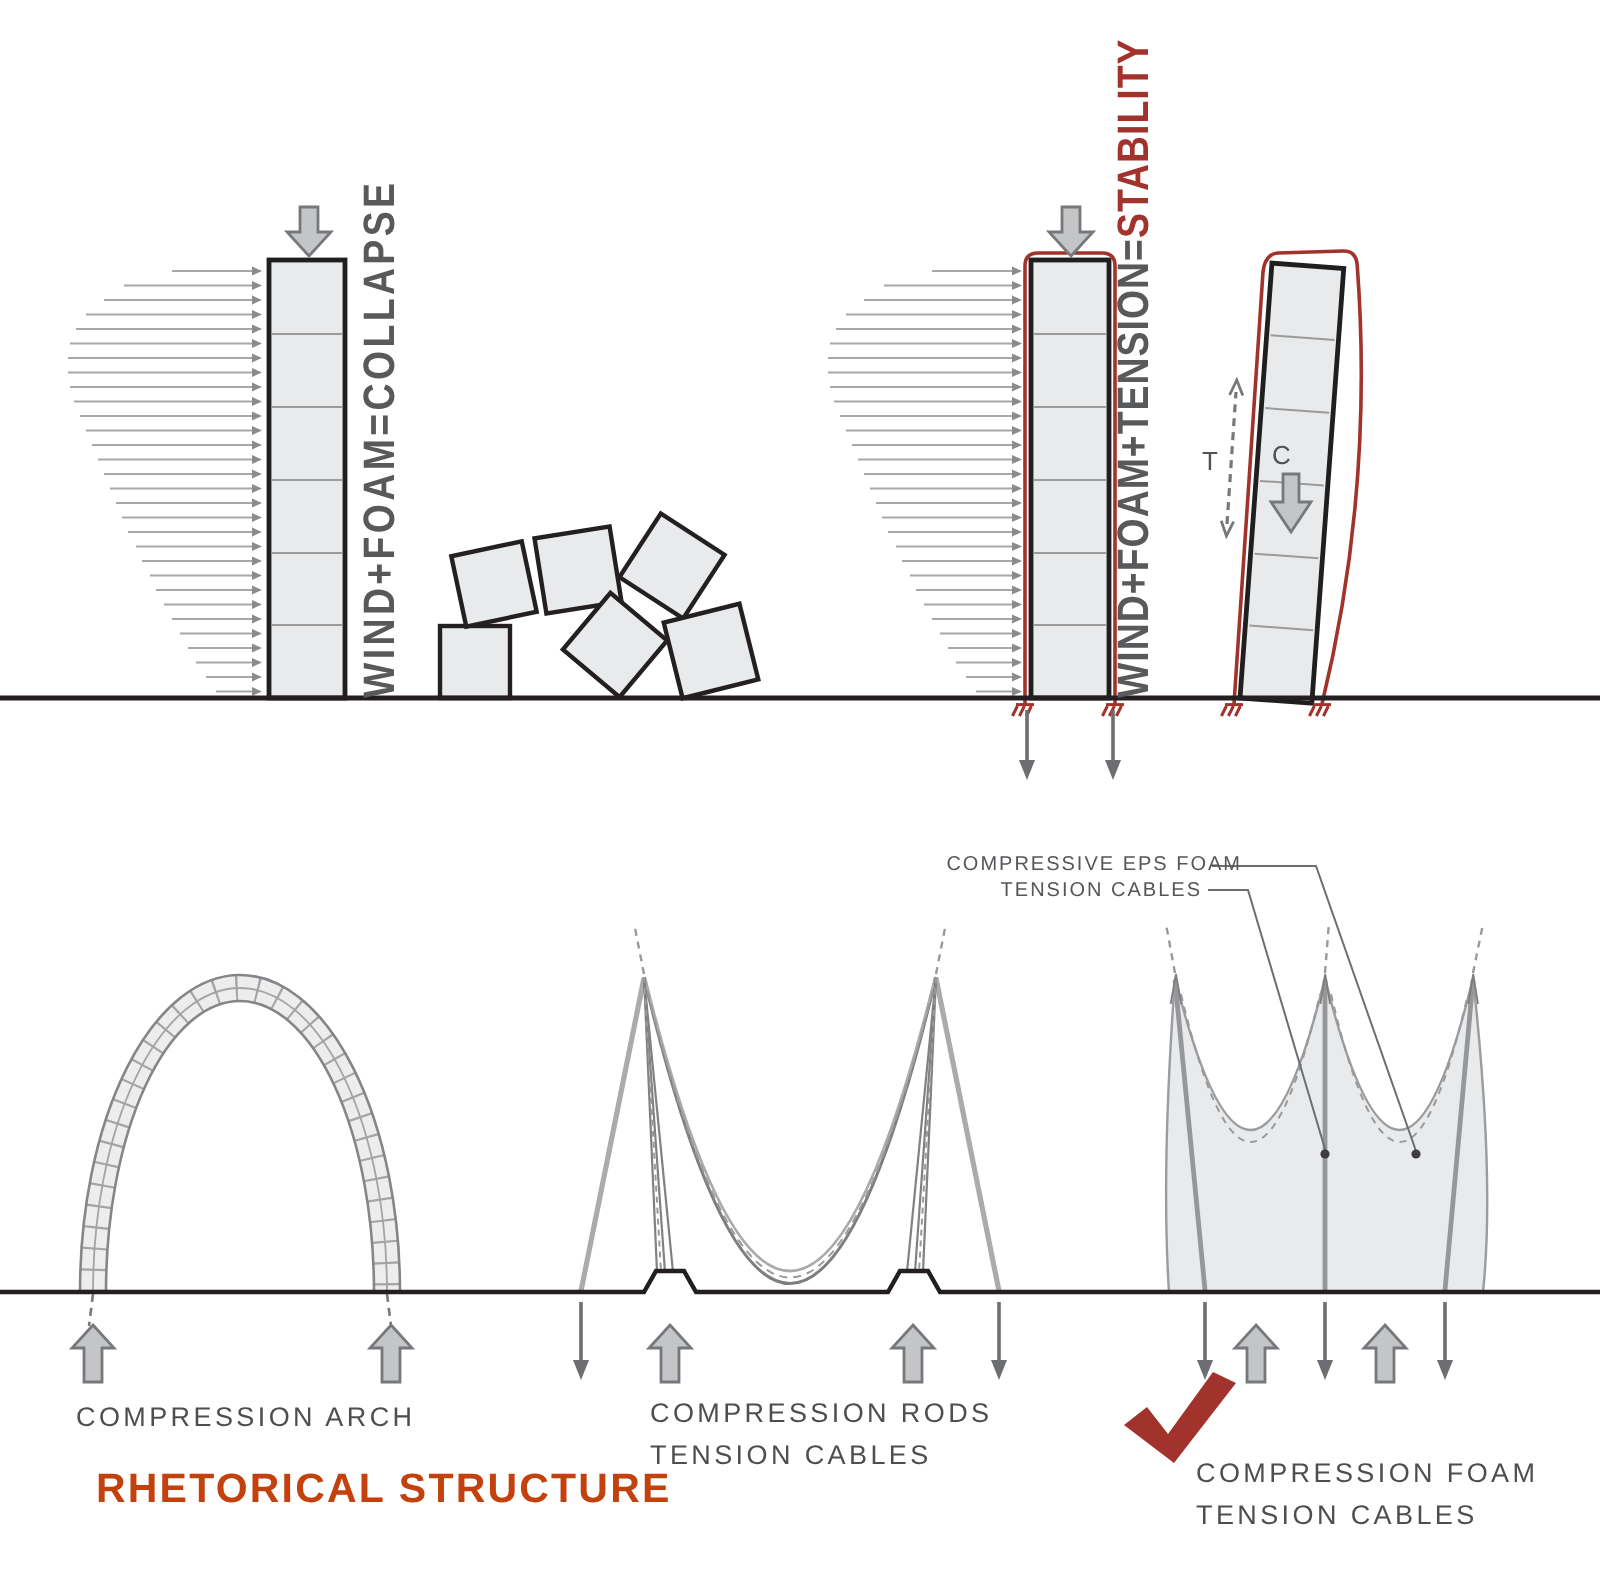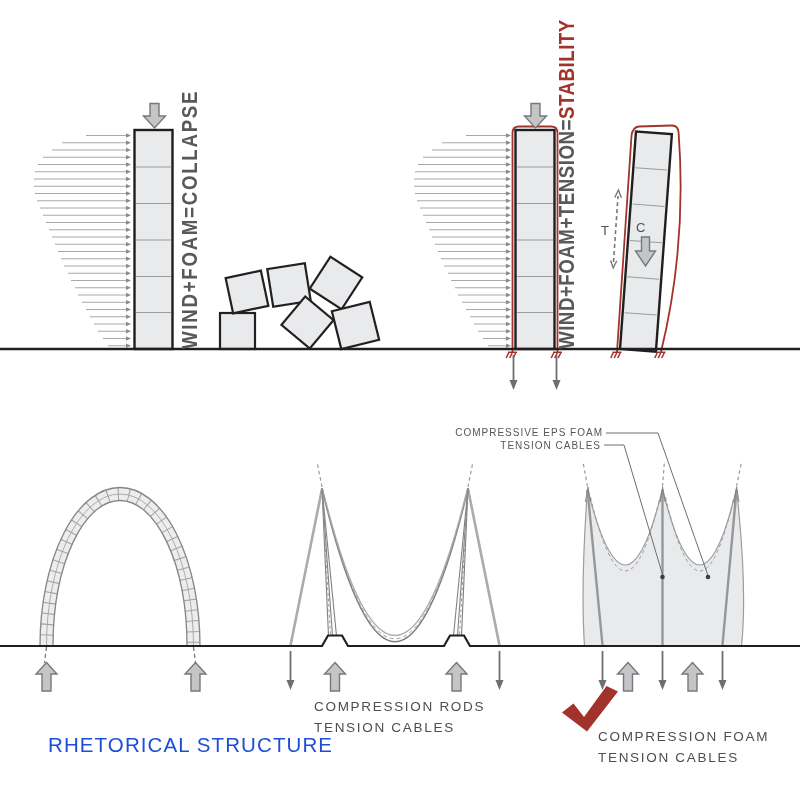--- a/index.html
+++ b/index.html
@@ -30,21 +30,21 @@
     position:absolute; font-size:10px; letter-spacing:1px;
     color:#55565a; white-space:nowrap; text-align:right;
   }
 
   .tc-label {
     position:absolute; font-size:13px; color:#515254; white-space:nowrap;
   }
 
   .title {
     position:absolute; left:48px; top:733px;
-    font-size:20.5px; font-weight:normal; letter-spacing:1.1px; color:#1d4ed8;
+    font-size:20.5px; font-weight:bold; letter-spacing:1.1px; color:#c2410c;
     white-space:nowrap;
   }
 </style>
 </head>
 <body>
 
 <div class="stage">
 
 <svg class="scene" width="800" height="791" viewBox="0 0 800 791">
 
@@ -348,25 +348,26 @@
   <span>WIND+FOAM=COLLAPSE</span>
 </div>
 
 <div class="eq eq-right">
   <span>WIND+FOAM+TENSION=</span><span class="red">STABILITY</span>
 </div>
 
 <div class="tc-label" style="left:601px; top:223px;">T</div>
 <div class="tc-label" style="left:636px; top:220px;">C</div>
 
-<div class="callout" style="right:197px; top:427px;margin-left:24px;">COMPRESSIVE EPS FOAM</div>
+<div class="callout" style="right:179px; top:427px;margin-left:24px;">COMPRESSIVE EPS FOAM</div>
 <div class="callout" style="right:199px; top:440px;">TENSION CABLES</div>
 
-
-<div class="lbl lbl2" style="left:314px; top:696px;">
+<div class="lbl" style="left:38px; top:701px;">COMPRESSION ARCH</div>
+
+<div class="lbl lbl2" style="left:325px; top:696px;">
   <div>COMPRESSION RODS</div>
   <div>TENSION CABLES</div>
 </div>
 
 <div class="lbl lbl2" style="left:598px; top:726px;">
   <div>COMPRESSION FOAM</div>
   <div>TENSION CABLES</div>
 </div>
 
 <div class="title">RHETORICAL STRUCTURE</div>

